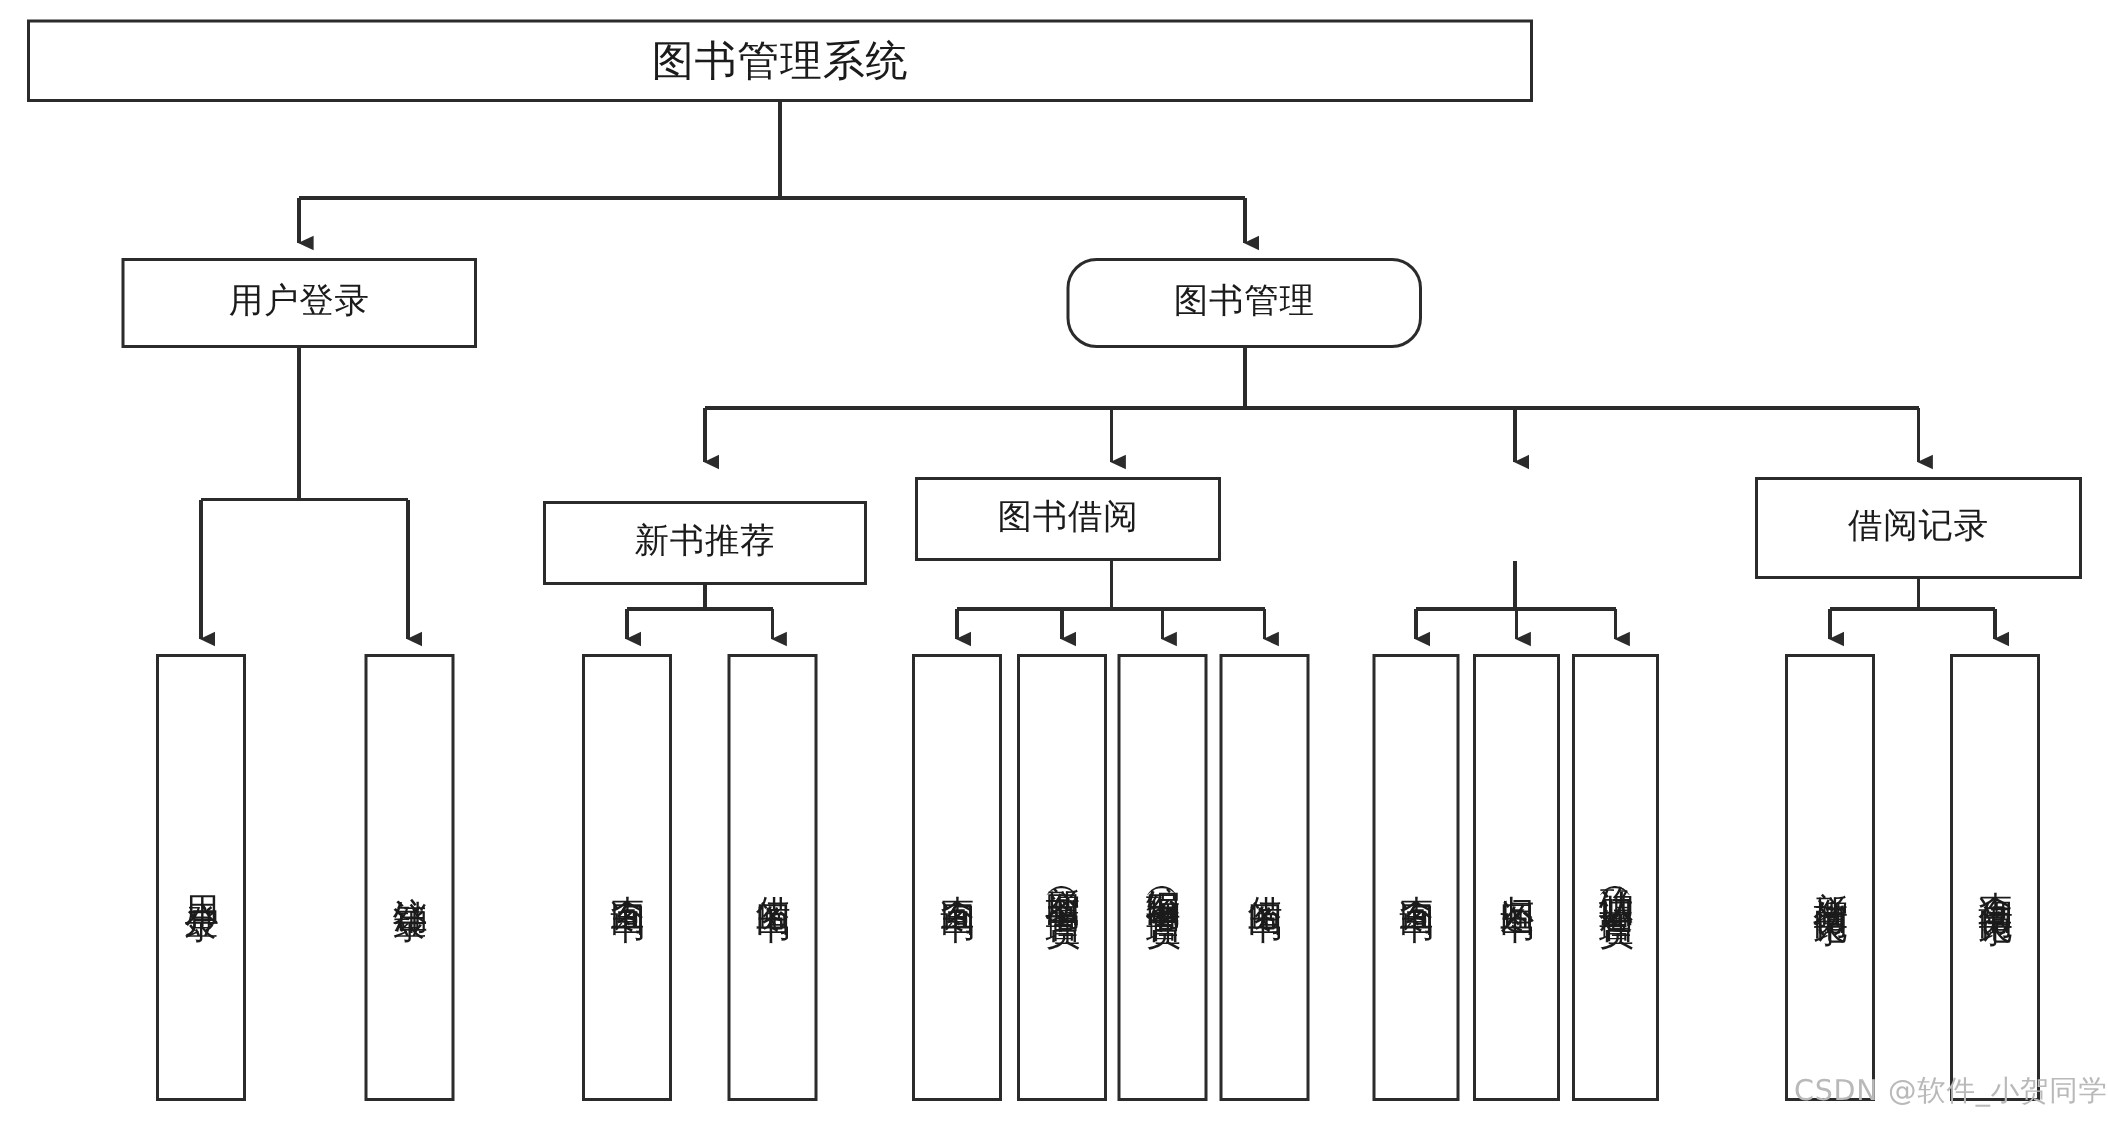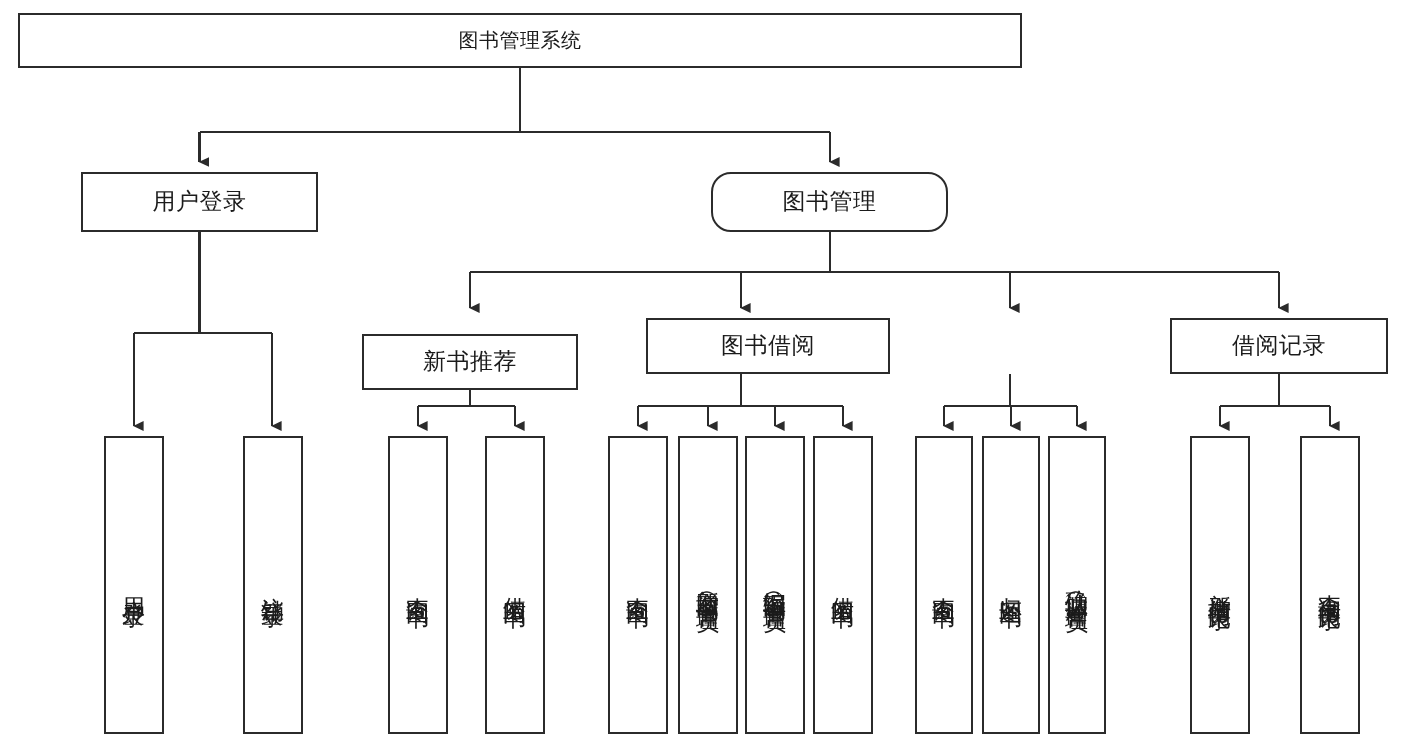--- a/index.html
+++ b/index.html
@@ -48,21 +48,21 @@
   .node.vert {
     padding: 10px 0;
   }
   .node.vert .label {
     writing-mode: vertical-rl;
     text-orientation: upright;
     font-size: 23px;
     letter-spacing: 3px;
     line-height: 1.05;
   }
-  .node.root .label { font-size: 20px; }
+  .node.root .label { font-size: 28px; }
   .watermark {
     position: absolute;
     font-size: 19px;
     color: #b9b9b9;
     white-space: nowrap;
     letter-spacing: 0.5px;
   }
 </style>
 </head>
 <body>
@@ -126,24 +126,24 @@
   <div class="node horiz" style="left:81px; top:172px; width:237px; height:60px;">
     <span class="label">用户登录</span>
   </div>
   <div class="node horiz" style="left:711px; top:172px; width:237px; height:60px;border-radius:20px;">
     <span class="label">图书管理</span>
   </div>
 
   <div class="node horiz" style="left:362px; top:318px; width:216px; height:56px;margin-top:16px;">
     <span class="label">新书推荐</span>
   </div>
-  <div class="node horiz" style="left:646px; top:318px; width:244px; height:56px;">
+  <div class="node horiz" style="left:610px; top:318px; width:204px; height:56px;">
     <span class="label">图书借阅</span>
   </div>
-  <div class="node horiz" style="left:1170px; top:318px; width:218px; height:56px;">
+  <div class="node horiz" style="left:1170px; top:318px; width:218px; height:68px;">
     <span class="label">借阅记录</span>
   </div>
 
   <div class="node vert" style="left:104px; top:436px; width:60px; height:298px;">
     <span class="label">用户登录</span>
   </div>
   <div class="node vert" style="left:243px; top:436px; width:60px; height:298px;">
     <span class="label">注销登录</span>
   </div>
 
@@ -177,14 +177,15 @@
     <span class="label">确认归还（管理员）</span>
   </div>
 
   <div class="node vert" style="left:1190px; top:436px; width:60px; height:298px;">
     <span class="label">新增借阅记录</span>
   </div>
   <div class="node vert" style="left:1300px; top:436px; width:60px; height:298px;">
     <span class="label">查询借阅记录</span>
   </div>
 
+  <div class="watermark" style="left:1196px; top:714px;">CSDN @软件_小贺同学</div>
 
 </div>
 
 </body></html>

